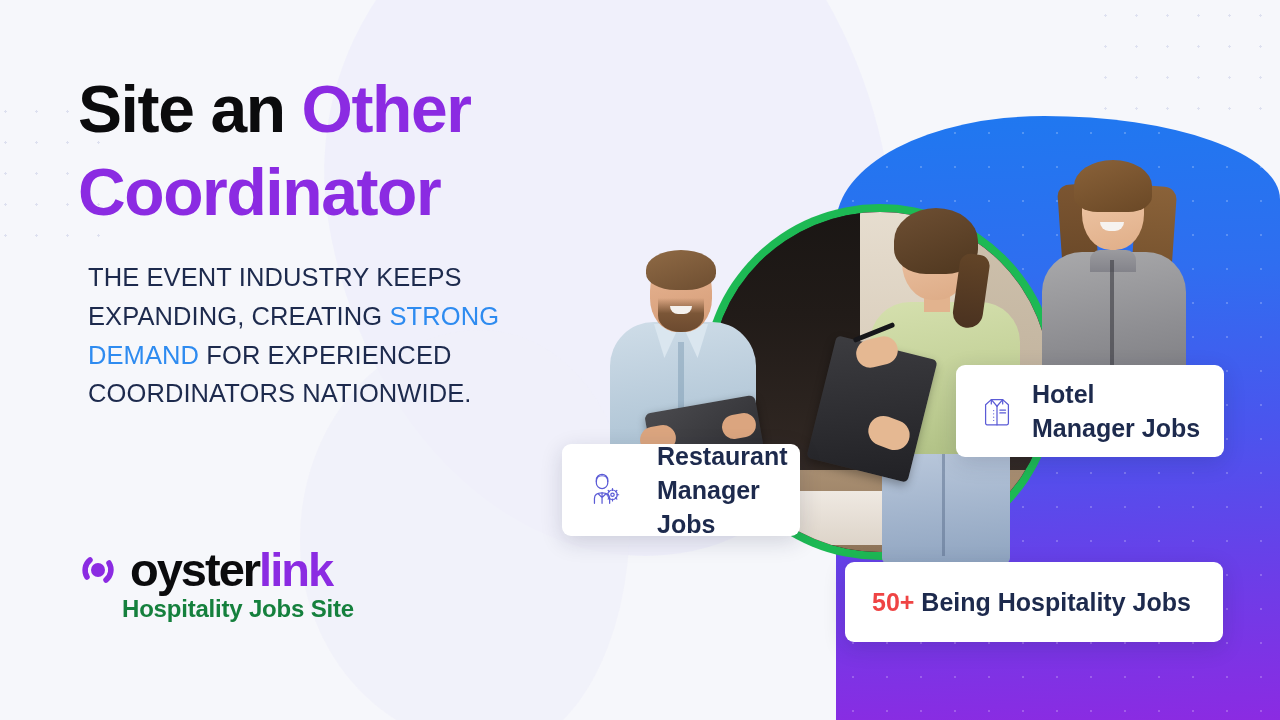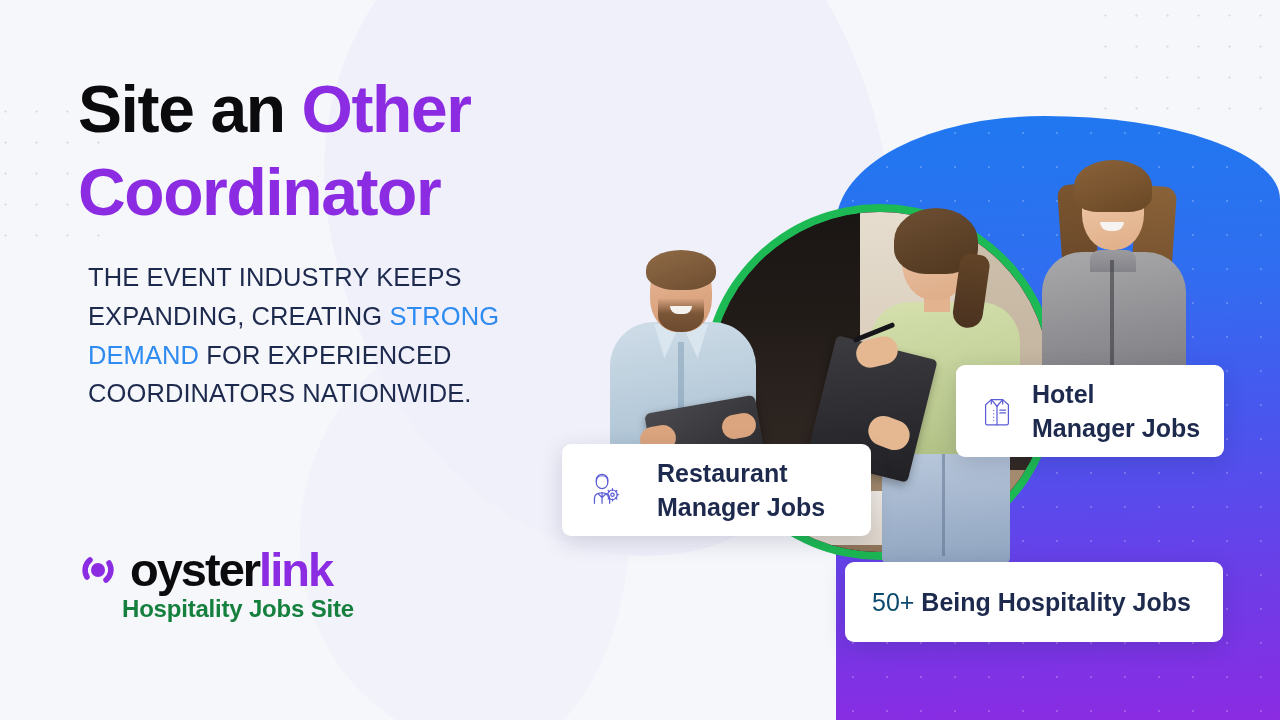--- a/index.html
+++ b/index.html
@@ -308,26 +308,26 @@
     display:flex; align-items:center; gap:16px;
     padding:24px 22px;
   }
   .card .card-text {
     font-size:25px; line-height:1.36;
     font-weight:600; color:#1d2a4d;
     white-space:pre-line;
   }
   .card-icon { width:38px; height:38px; flex:none; }
 
-  .card-restaurant { left:562px; top:444px; width:309px; height:92px;gap:35px; }
+  .card-restaurant { left:562px; top:444px; width:238px; height:92px;gap:35px; }
   .card-hotel      { left:956px; top:365px; width:268px; height:92px; }
   .card-other      { left:845px; top:562px; width:378px; height:80px;
                      justify-content:flex-start; padding-left:27px; }
   .card-other .card-text { font-size:25px; font-weight:600; }
-  .card-other .num { color:#0c4a6e; font-weight:400; }
+  .card-other .num { color:#ef4444; font-weight:700; }
 </style>
 </head>
 <body>
 
 <div id="stage">
 
   <div class="blob"></div>
   <div class="blob2"></div>
   <div class="dots dots-left"></div>
   <div class="dots dots-tr"></div>

